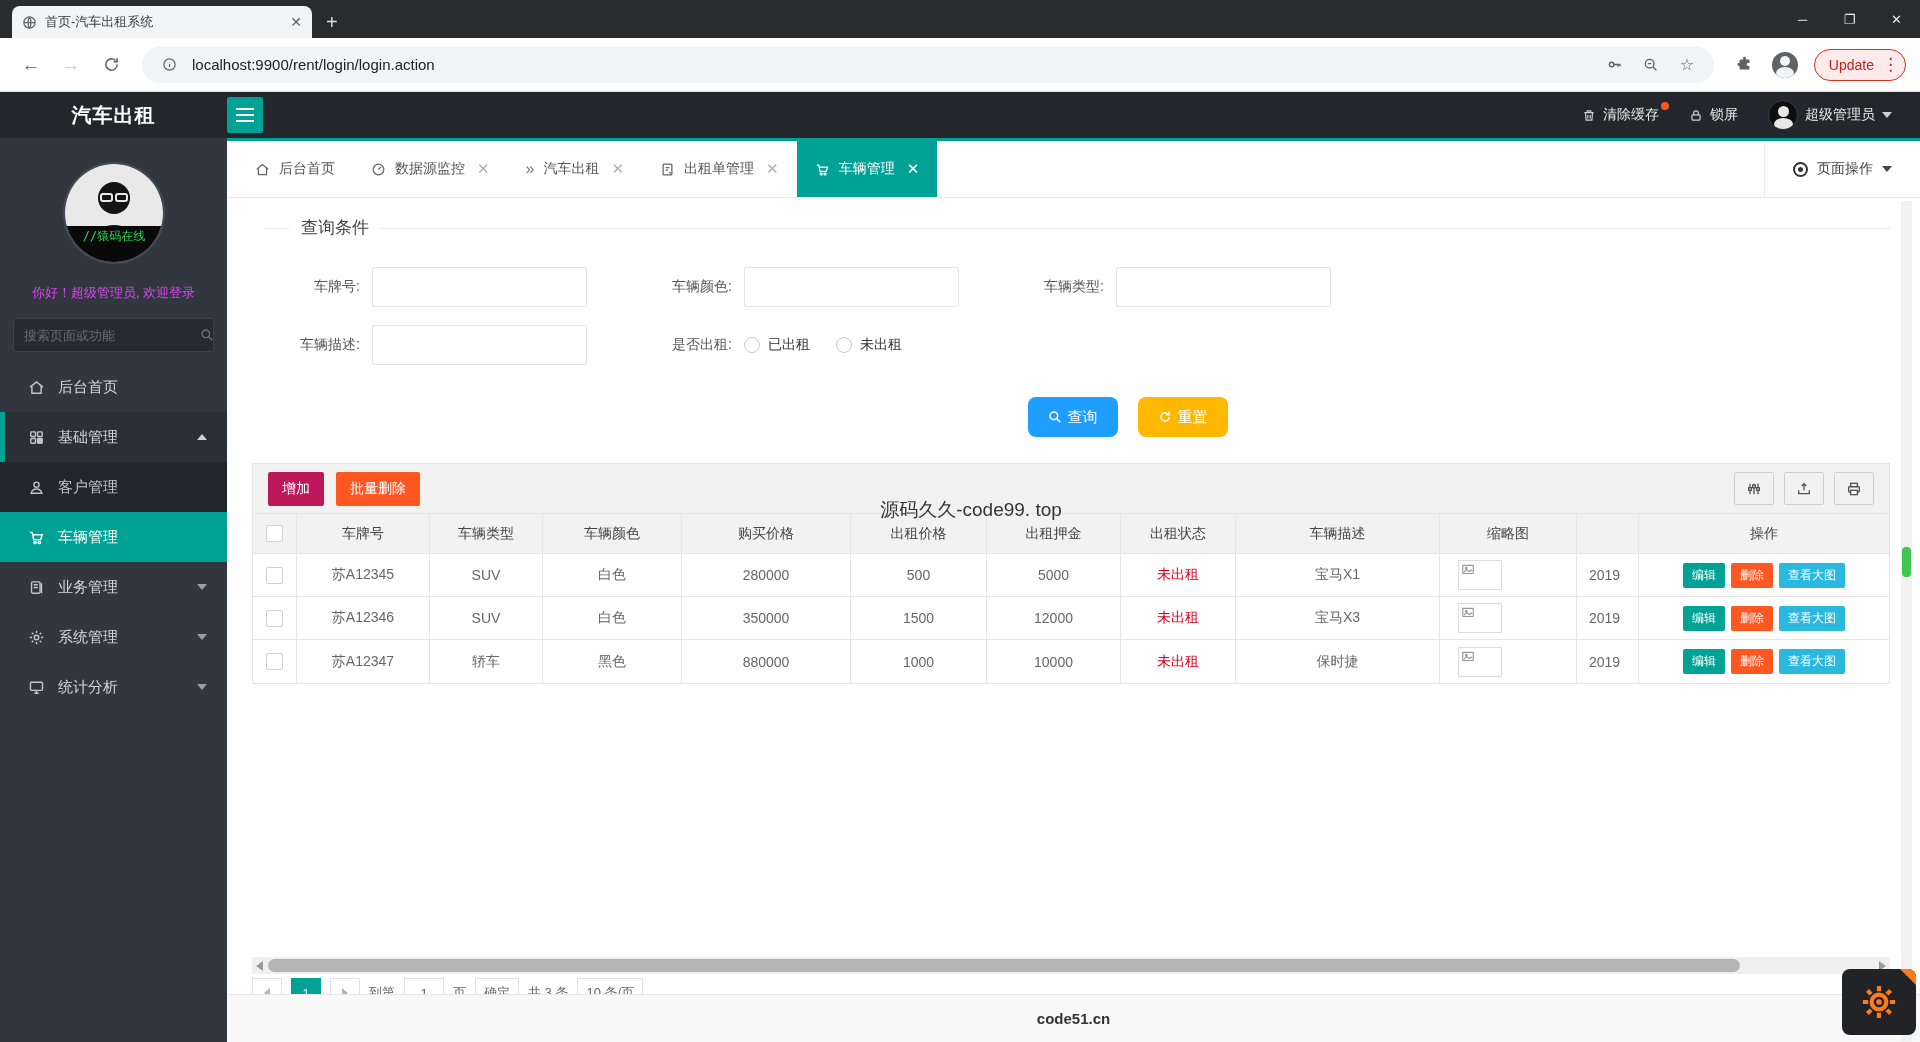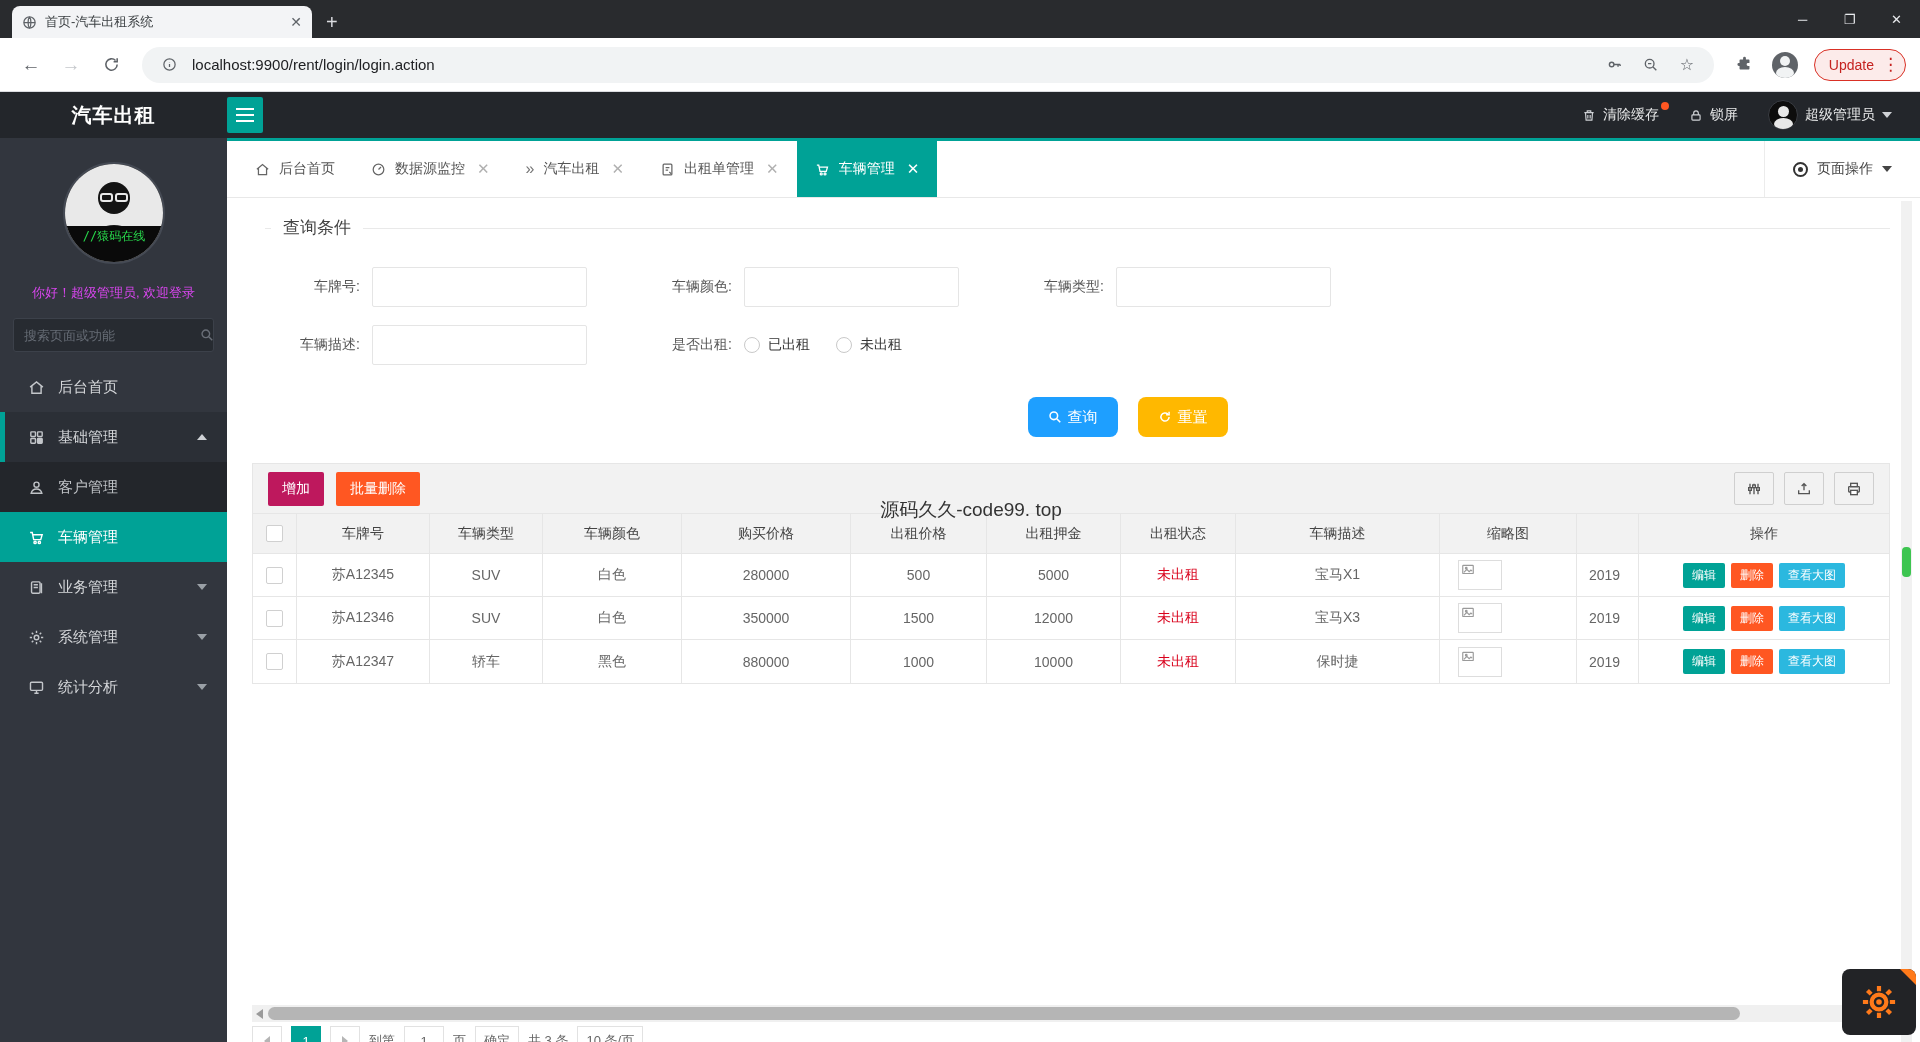--- a/index.html
+++ b/index.html
@@ -71,21 +71,21 @@
   .ptab.active { background:#00a296; color:#fff; }
   .ptab.active .tic, .ptab.active .x { color:#fff; }
   .tab-right { margin-left:auto; display:flex; align-items:center; gap:9px; padding:0 28px; border-left:1px solid #ececec; font-size:14px; color:#444; }
   .bullseye { width:15px; height:15px; border:2px solid #333; border-radius:50%; position:relative; }
   .bullseye::after { content:""; position:absolute; left:3px; top:3px; width:5px; height:5px; border-radius:50%; background:#333; }
   .caret-dn-d { width:0; height:0; border-left:5px solid transparent; border-right:5px solid transparent; border-top:6px solid #444; }
 
   .content { flex:1; position:relative; overflow:hidden; background:#fff; }
 
   .fieldset { margin:30px 30px 0 38px; border-top:1px solid #e9e9e9; position:relative; }
-  .legend { position:absolute; top:-13px; left:6px; background:#fff; padding:0 12px; font-size:17px; color:#444; }
+  .legend { position:absolute; top:-13px; left:24px; background:#fff; padding:0 12px; font-size:17px; color:#444; }
   .frow { display:flex; align-items:center; margin-left:10px; }
   .frow1 { margin-top:38px; }
   .frow2 { margin-top:18px; }
   .flabel { width:85px; text-align:right; margin-right:12px; font-size:14px; color:#555; }
   .finput { width:215px; height:40px; border:1px solid #e5e5e5; border-radius:2px; background:#fff; outline:none; padding:0 10px; font-size:14px; color:#333; }
   .fitem { display:flex; align-items:center; margin-right:60px; }
   .radio { width:16px; height:16px; border:1px solid #c9c9c9; border-radius:50%; background:#fff; }
   .rlabel { font-size:14px; color:#333; margin:0 26px 0 8px; }
   .btnrow { margin-top:32px; display:flex; justify-content:center; gap:20px; padding-left:100px; }
   .bigbtn { height:40px; padding:0 20px; border:none; border-radius:8px; color:#fff; font-size:15px; display:flex; align-items:center; gap:6px; }
@@ -604,20 +604,23 @@
             </span>
           <span>到第</span>
           <input class="pginput" value="1" style="">
           <span>页</span>
           <span class="pgbox" style="color:#666;">确定</span>
           <span>共 3 条</span>
           <span class="pgbox" style="color:#666;">10 条/页</span>
         </div>
       </div>
 
+      <div class="footer">
+        <span>code51.cn</span>
+      </div>
 
       <div class="vscroll">
         <span class="vthumb"></span>
       </div>
 
       <div class="cornerlogo">
         <span class="cornerfold"></span>
         <svg width="42" height="42" viewBox="0 0 24 24">
           <g fill="none" stroke="#ff7a1a" stroke-width="2.4">
             <circle cx="12" cy="12" r="4.2"></circle>

